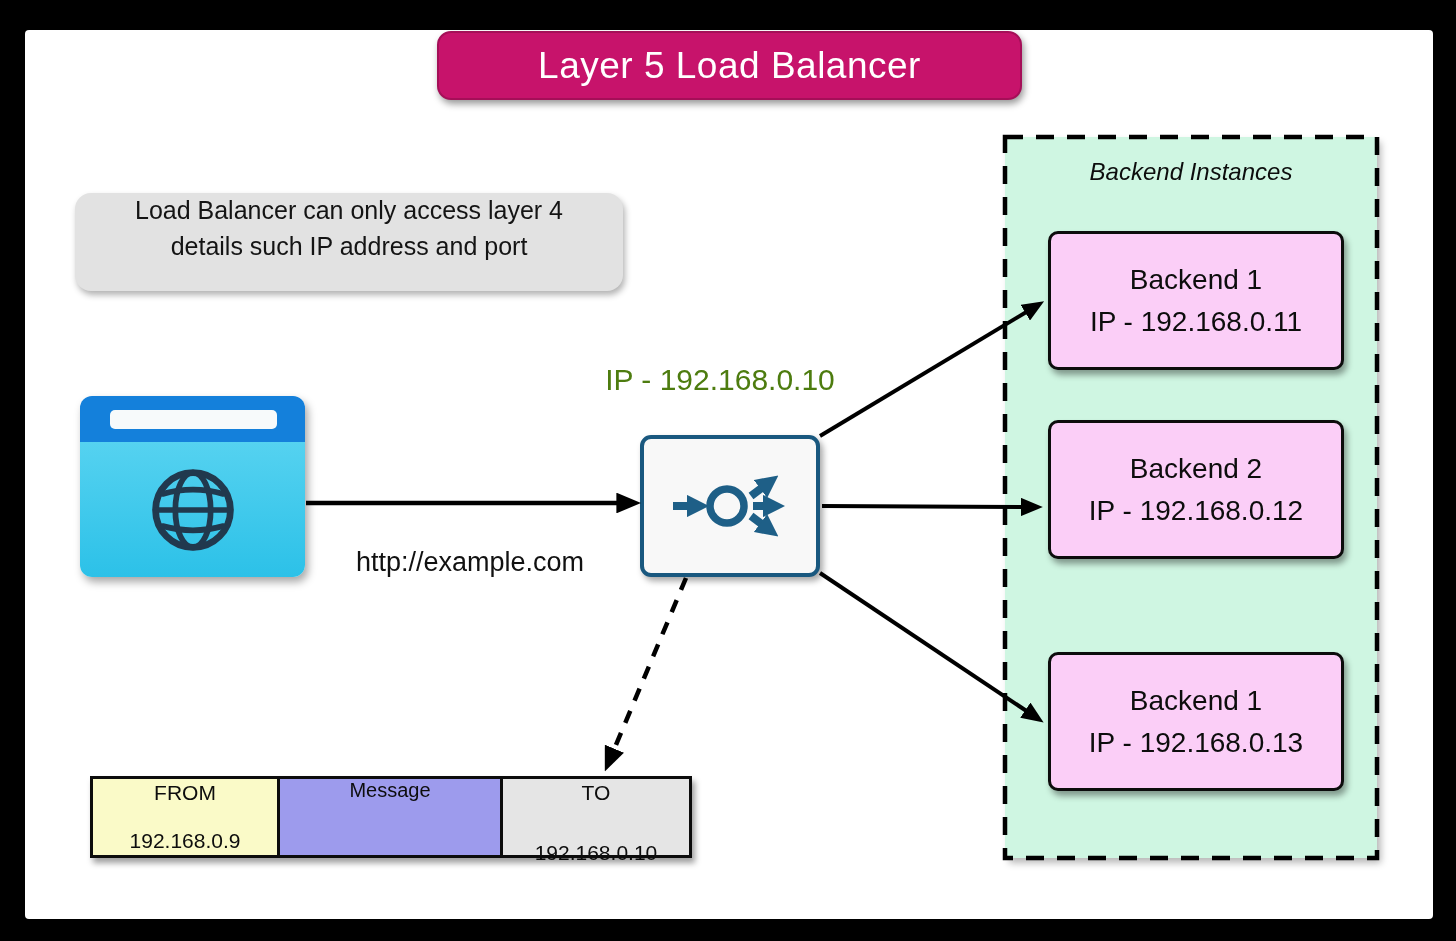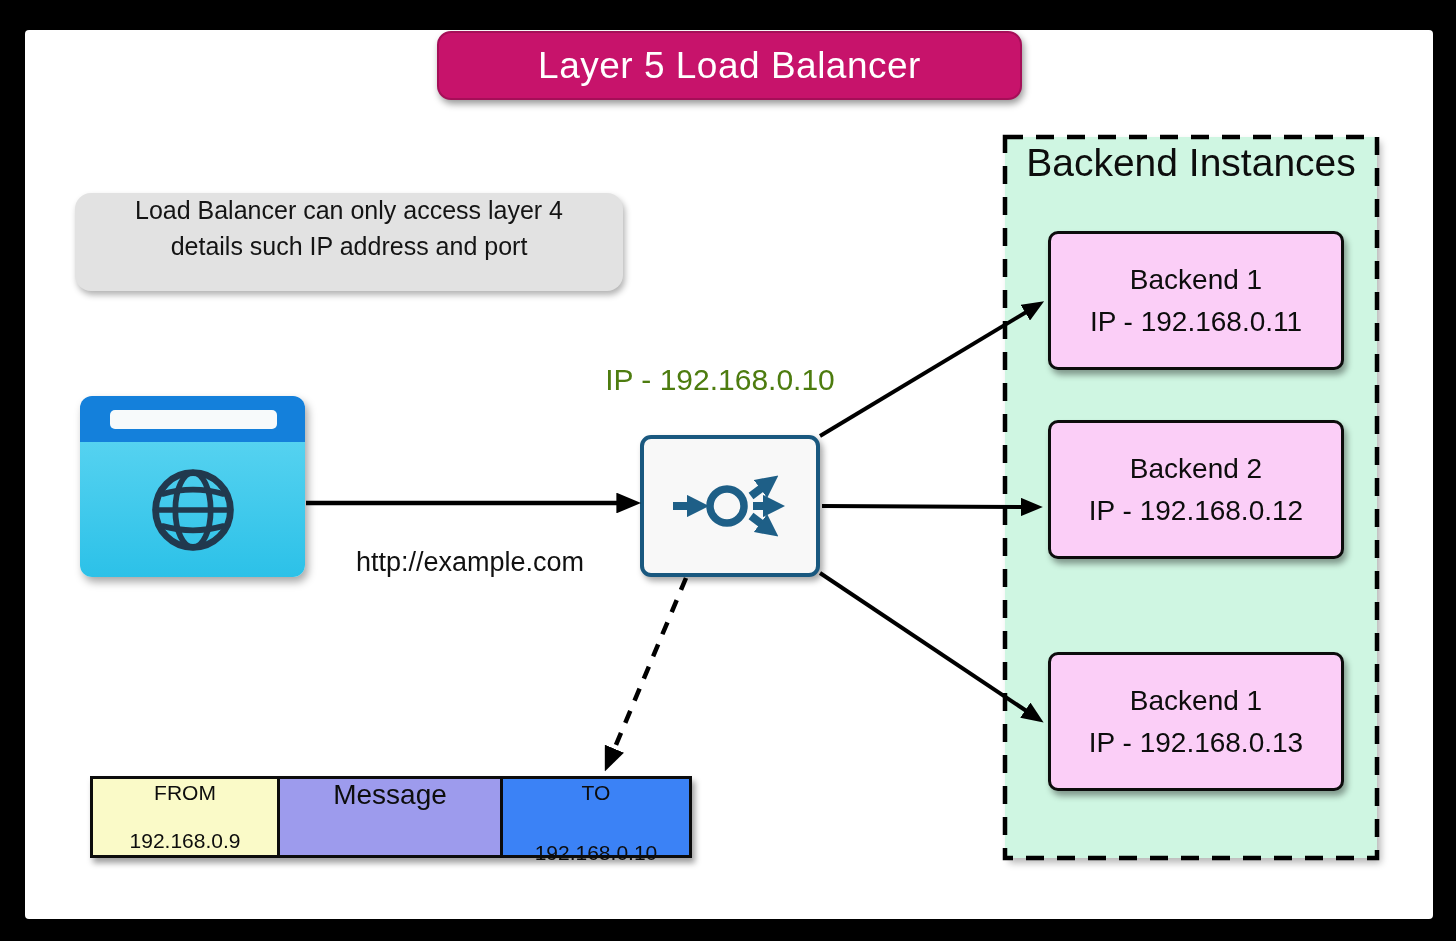--- a/index.html
+++ b/index.html
@@ -112,24 +112,25 @@
 
   
   .backend-panel {
     left: 1005px; top: 137px;
     width: 372px; height: 721px;
     background: #cff6e2;
     box-shadow: 4px 5px 7px rgba(0,0,0,0.28);
     z-index: 5;
   }
   .backend-panel-title {
-    left: 1005px; top: 141px; width: 372px;
-    text-align: center;
-    font-size: 39px; color: #0d0d0d;
-    z-index: 10;
+    left: 1005px; top: 158px; width: 372px;
+    text-align: center;
+    font-size: 24px; color: #0d0d0d;
+    z-index: 10;
+    font-style: italic;
   }
   .backend-box {
     left: 1048px;
     width: 296px; height: 139px;
     background: #fbcef7;
     border: 3.5px solid #0c0c0c;
     border-radius: 10px;
     box-shadow: 3px 5px 6px rgba(0,0,0,0.38);
     display: flex; flex-direction: column;
     align-items: center; justify-content: center;
@@ -156,23 +157,23 @@
     display: flex; flex-direction: column;
     align-items: center; justify-content: space-between;
     color: #0d0d0d;
   }
   .packet-from { width: 185px; background: #fafac8; }
   .packet-message {
     width: 227px; background: #9d9bed;
     border-left: 3.5px solid #0c0c0c;
     border-right: 3.5px solid #0c0c0c;
   }
-  .packet-to { width: 187px; background: #3b82f6; gap: 32px; }
+  .packet-to { width: 187px; background: #e5e5e5; gap: 32px; }
   .packet-cell .small { font-size: 21px; line-height: 1.35; }
-  .packet-message span { font-size: 28px; }
+  .packet-message span { font-size: 20px; }
 
   
   .overlay {
     position: absolute; left: 0; top: 0;
     width: 1456px; height: 941px;
     z-index: 40;
     pointer-events: none;
   }
 </style>
 </head>

